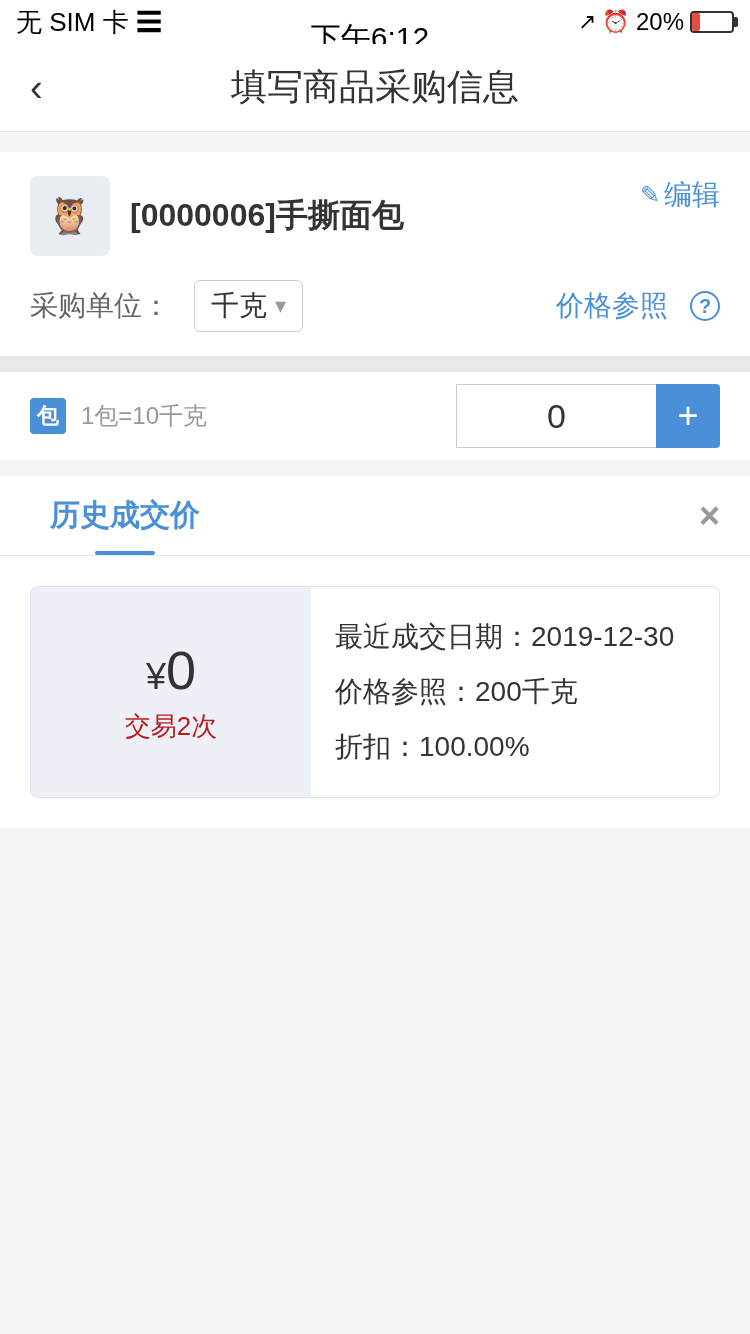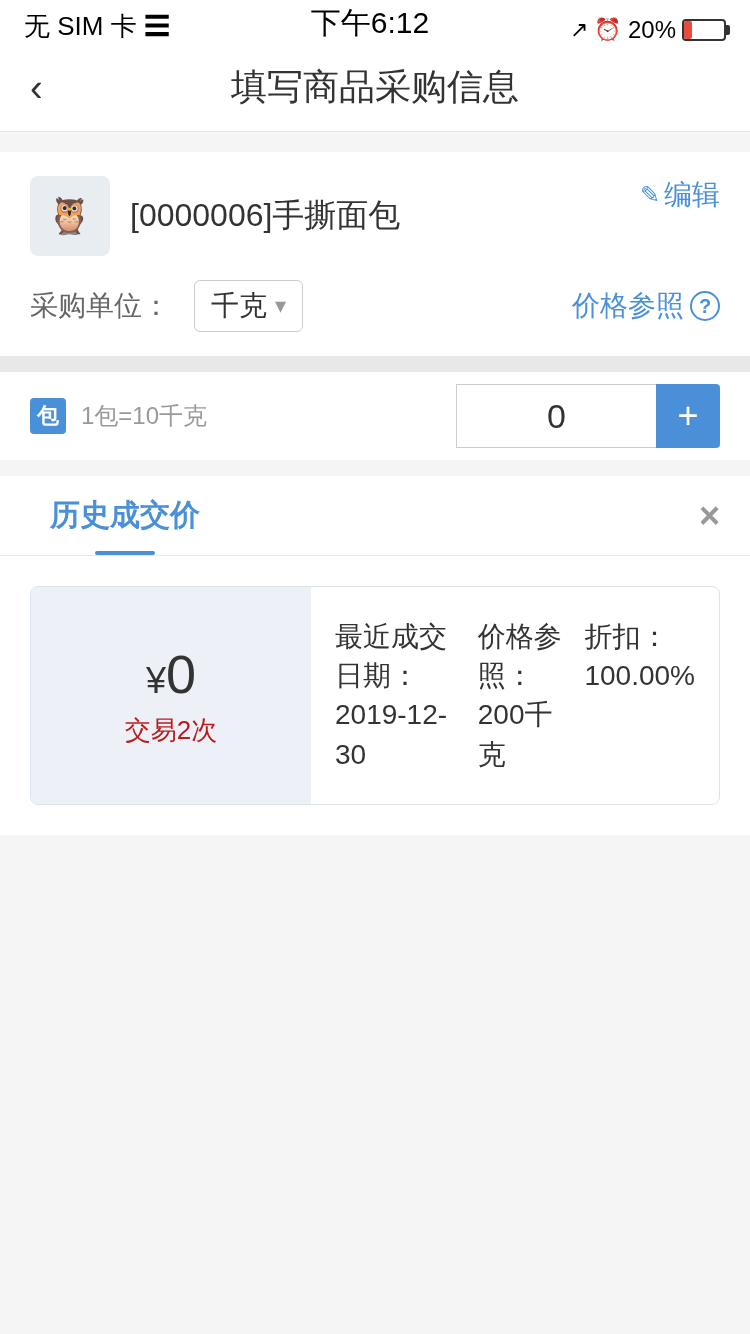--- a/index.html
+++ b/index.html
@@ -11,23 +11,23 @@
       background: #f5f5f5;
       overflow-x: hidden;
     }
 
     
     .status-bar {
       width: 100%;
       height: 44px;
       background: #fff;
       display: flex;
-      align-items: flex-end;
+      align-items: center;
       justify-content: space-between;
-      padding: 0 24px;
+      padding: 0 16px;
       font-size: 28px;
       gap: 48px;
     }
     .status-left {
       display: flex;
       align-items: center;
       gap: 8px;
       font-size: 26px;
       color: #000;
     }
@@ -127,21 +127,21 @@
       justify-content: center;
       flex-shrink: 0;
     }
     .product-thumbnail-icon {
       font-size: 36px;
       color: #8aa0b8;
     }
     .product-name {
       font-size: 32px;
       color: #333;
-      font-weight: 400;
+      font-weight: 700;
     }
     .edit-link {
       font-size: 28px;
       color: #4a90d9;
       display: flex;
       align-items: center;
       gap: 4px;
       white-space: nowrap;
       cursor: pointer;
     }
@@ -172,21 +172,21 @@
     }
     .unit-select-arrow {
       font-size: 22px;
       color: #999;
     }
     .price-ref-link {
       font-size: 28px;
       color: #4a90d9;
       display: flex;
       align-items: center;
-      gap: 6px;
+      gap: 22px;
       cursor: pointer;
     }
     .price-ref-icon {
       width: 30px;
       height: 30px;
       border-radius: 50%;
       border: 2px solid #4a90d9;
       display: inline-flex;
       align-items: center;
       justify-content: center;
@@ -342,21 +342,21 @@
     }
     .history-trades {
       font-size: 26px;
       color: #b91c1c;
       margin-top: 8px;
     }
     .history-card-right {
       flex: 1;
       padding: 30px 24px;
       display: flex;
-      flex-direction: row;
+      flex-direction: column;
       gap: 16px;
       justify-content: center;
     }
     .history-detail-row {
       font-size: 28px;
       color: #333;
       line-height: 1.4;
     }
   </style>
 </head>

